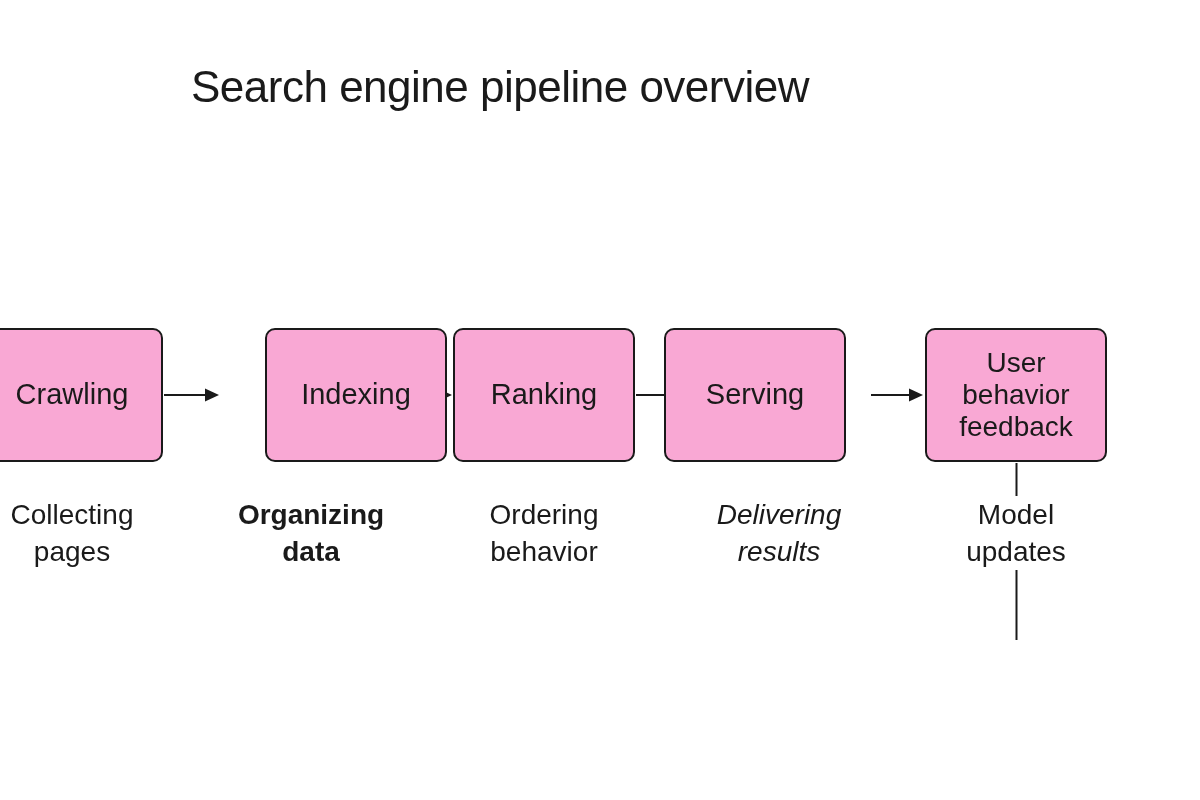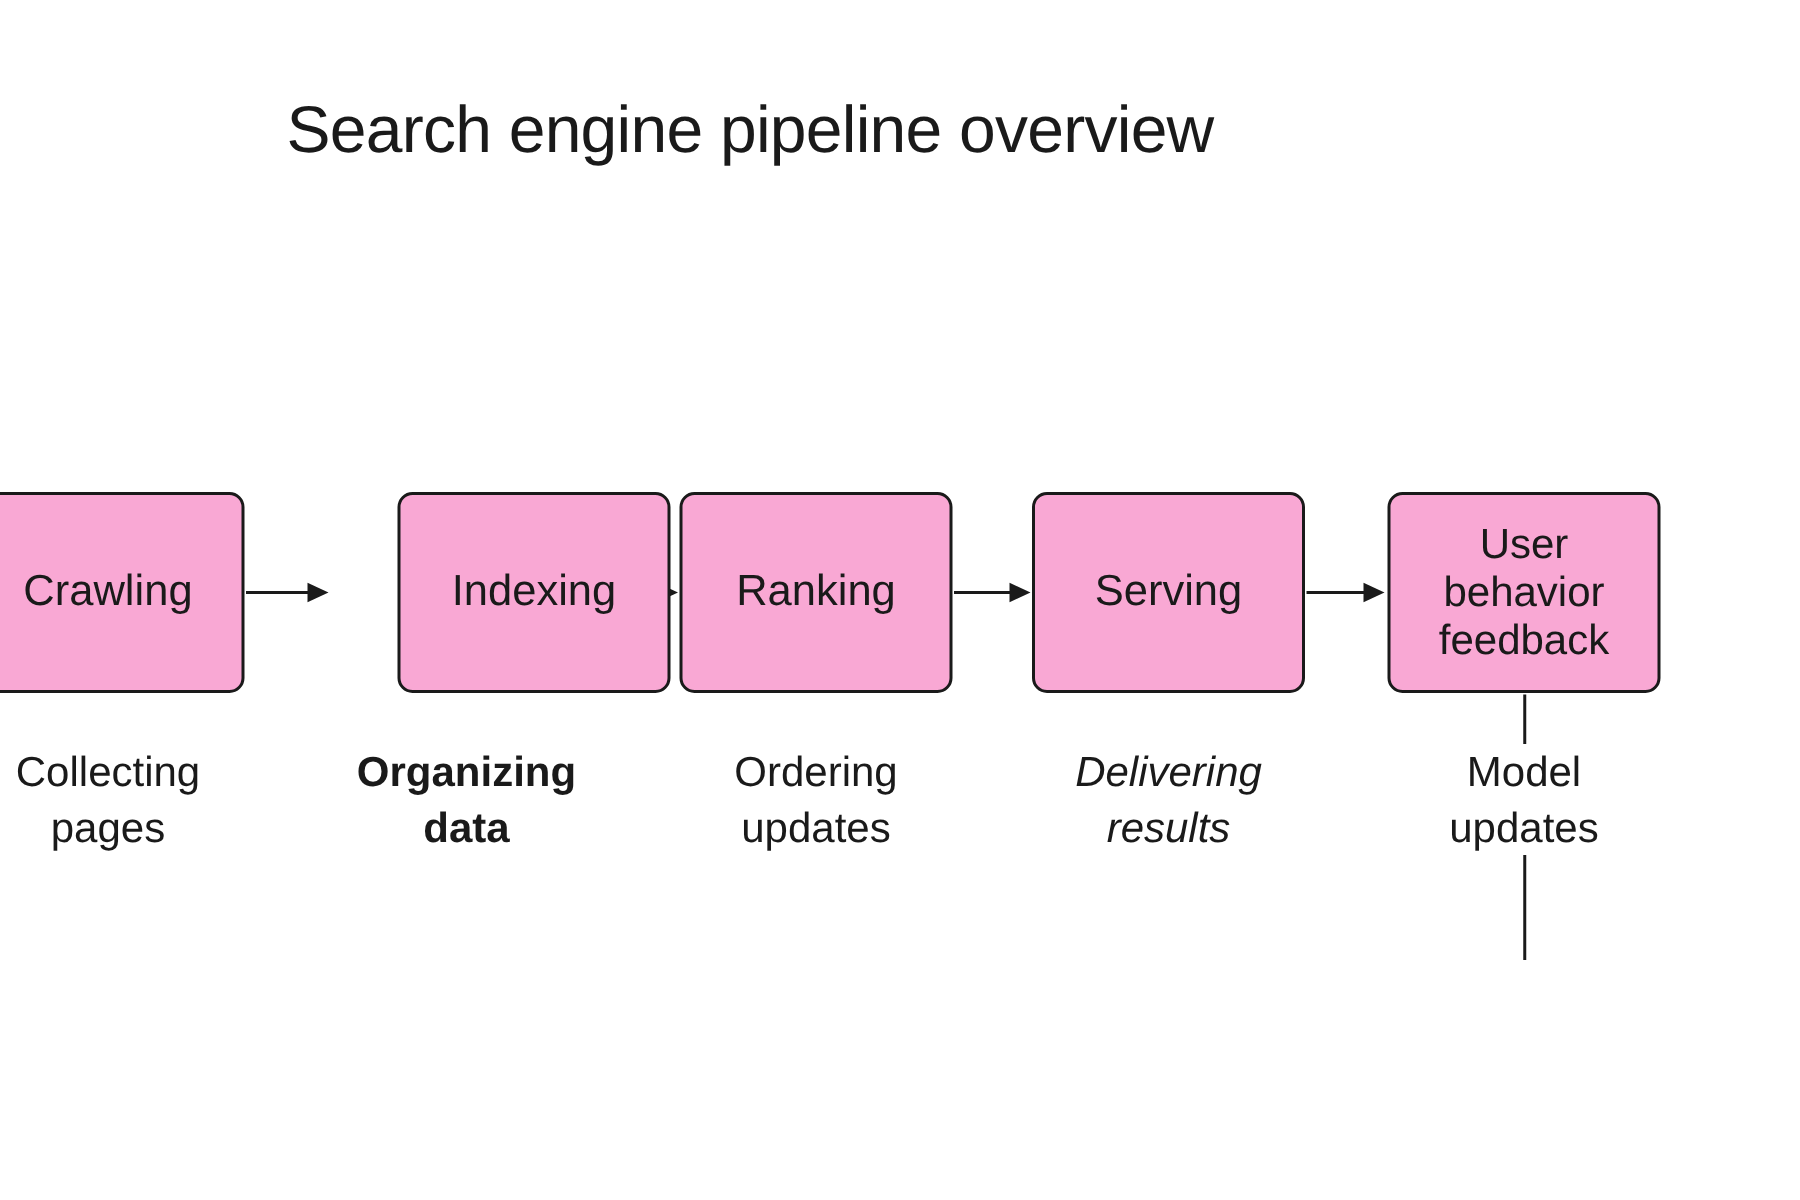--- a/index.html
+++ b/index.html
@@ -47,21 +47,21 @@
     justify-content: center;
     text-align: center;
     font-size: 29px;
     line-height: 1.15;
     white-space: pre-line;
     color: #1a1a1a;
   }
   .node-1 { left: -19px; }
   .node-2 { left: 220px; margin-left: 45px; }
   .node-3 { left: 453px; }
-  .node-4 { left: 688px; align-items: center; }
+  .node-4 { left: 664px; align-items: center; }
   .node-5 { left: 925px; font-size: 28px; }
   .caption {
     position: absolute;
     top: 496px;
     width: 220px;
     text-align: center;
     font-size: 28px;
     line-height: 37px;
     white-space: pre-line;
     color: #1a1a1a;
@@ -116,19 +116,19 @@
     <span>User
 behavior
 feedback</span>
   </div>
 
   <div class="caption cap-1">Collecting
 pages</div>
   <div class="caption cap-2">Organizing
 data</div>
   <div class="caption cap-3">Ordering
-updates</div>
+behavior</div>
   <div class="caption cap-4">Delivering
 results</div>
   <div class="caption cap-5">Model
 updates</div>
 
 </div>
 
 </body></html>

